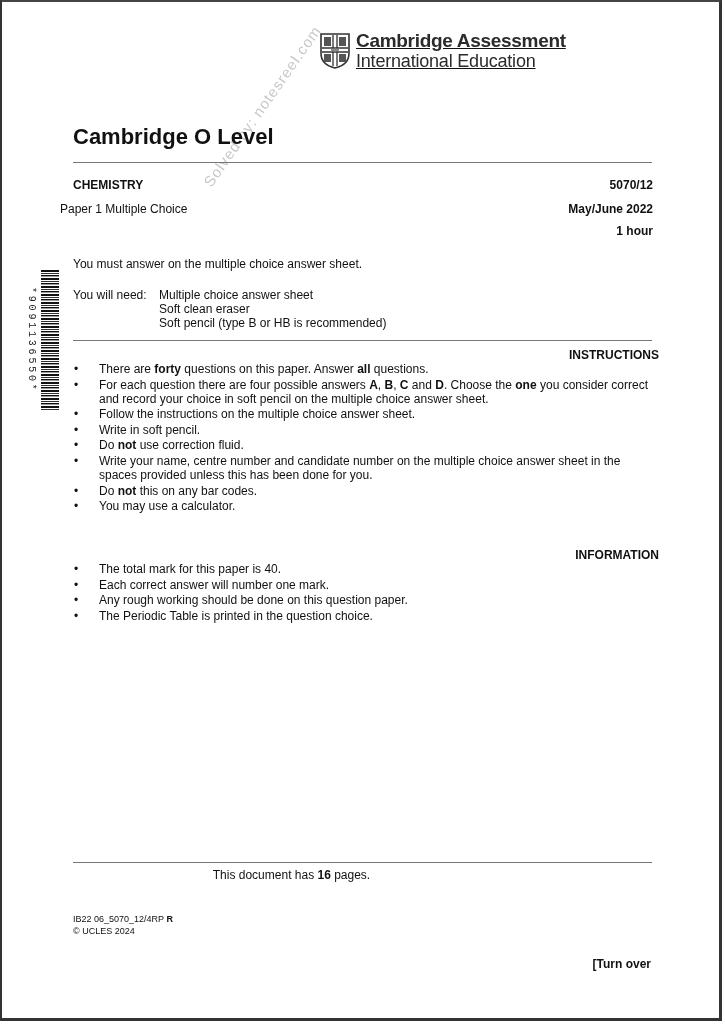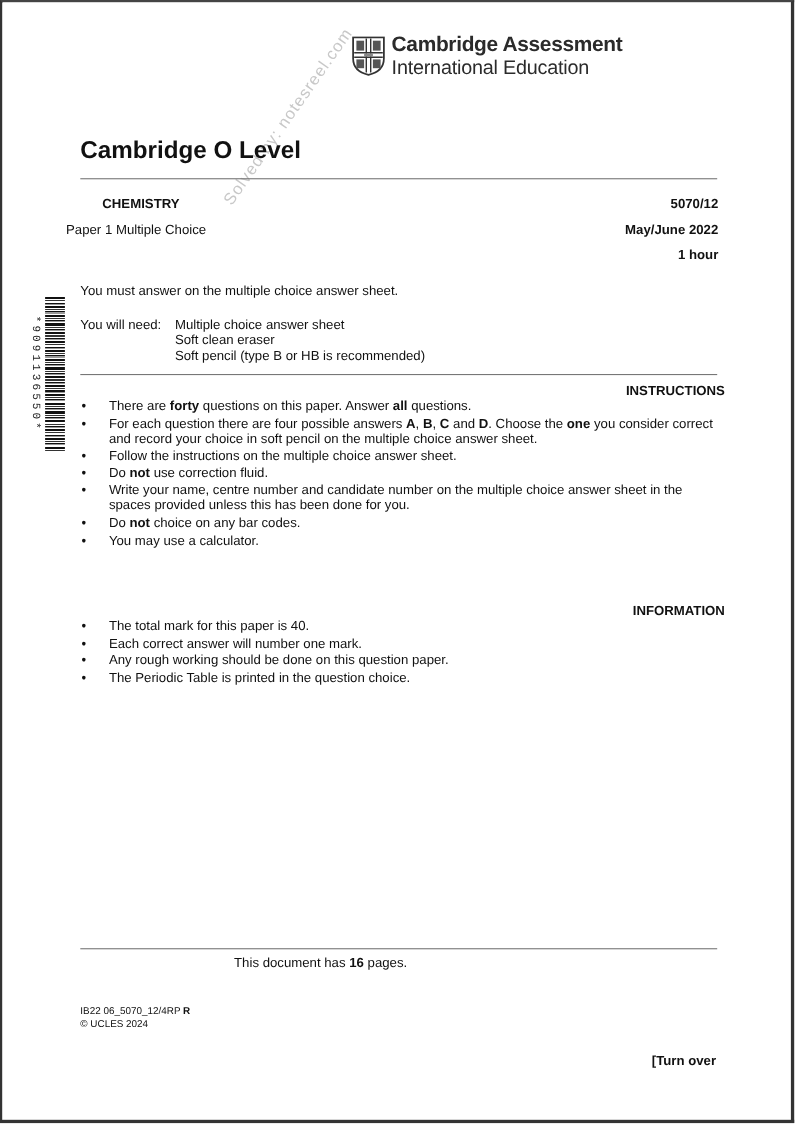--- a/index.html
+++ b/index.html
@@ -1,28 +1,28 @@
 <!DOCTYPE html>
 <html><head>
 <meta charset="utf-8">
 <style>
   html, body { margin:0; padding:0; }
   body { width:725px; height:1024px; background:#ffffff; position:relative; overflow:hidden;
          font-family:"Liberation Sans", sans-serif; color:#111; }
   .frame { position:absolute; left:0; top:0; width:722px; height:1021px;
            border-left:2px solid #333; border-top:2px solid #444; border-right:3px solid #333; border-bottom:3px solid #333; box-sizing:border-box; }
   .abs { position:absolute; }
-  .logo { left:320px; top:31px; display:flex; align-items:center; gap:6px; }
+  .logo { left:320px; top:31px; display:flex; align-items:center; gap:6px;text-decoration:underline; }
   .crest { width:30px; height:36px; }
   .logo-text { line-height:20px; }
   .logo-l1 { font-size:19px; font-weight:bold; color:#2b2b2b; letter-spacing:-0.3px; }
   .logo-l2 { font-size:18px; color:#2b2b2b; letter-spacing:-0.2px; }
   .title { left:73px; top:124px; font-size:22px; font-weight:bold; color:#111; }
   .rule { left:73px; width:579px; height:0; border-top:1.5px solid #777; }
-  .subject { left:73px; top:178px; font-size:12px; font-weight:bold;margin-left:20px; }
+  .subject { left:73px; top:178px; font-size:12px; font-weight:bold; }
   .code { right:72px; top:178px; font-size:12px; font-weight:bold; text-align:right; }
   .paper { left:60px; top:202px; font-size:12px; }
   .session { right:72px; top:202px; font-size:12px; font-weight:bold; text-align:right; }
   .duration { right:72px; top:224px; font-size:12px; font-weight:bold; text-align:right; }
   .t12 { font-size:12px; line-height:14px; }
   .need-label { left:73px; top:288px; }
   .need-list { left:159px; top:288px; }
   .section-h { font-size:12px; font-weight:bold;text-align:right; }
   ul.bul { list-style:none; margin:0; padding:0; }
   ul.bul li { position:relative; padding-left:26px; font-size:12px; line-height:14px; margin-bottom:1.6px; width:560px; }
@@ -78,23 +78,24 @@
 </div>
 
 <div class="abs rule" style="top:340px"></div>
 
 <div class="abs" style="left:73px; top:348px">
   <div class="section-h">INSTRUCTIONS</div>
   <ul class="bul" id="instr-list">
       <li><span>There are </span><b>forty</b><span> questions on this paper. Answer </span><b>all</b><span> questions.</span></li>
       <li><span>For each question there are four possible answers </span><b>A</b><span>, </span><b>B</b><span>, </span><b>C</b><span> and </span><b>D</b><span>. Choose the </span><b>one</b><span> you consider correct and record your choice in soft pencil on the multiple choice answer sheet.</span></li>
       <li><span>Follow the instructions on the multiple choice answer sheet.</span></li>
+      <li><span>Write in soft pencil.</span></li>
       <li><span>Do </span><b>not</b><span> use correction fluid.</span></li>
       <li><span>Write your name, centre number and candidate number on the multiple choice answer sheet in the spaces provided unless this has been done for you.</span></li>
-      <li><span>Do </span><b>not</b><span> choice on any bar codes.</span></li>
+      <li><span>Do </span><b>not</b><span> this on any bar codes.</span></li>
       <li><span>You may use a calculator.</span></li>
     </ul>
 </div>
 
 <div class="abs" style="left:73px; top:548px">
   <div class="section-h">INFORMATION</div>
   <ul class="bul">
     <li>The total mark for this paper is 40.</li>
     <li>Each correct answer will number one mark.</li>
     <li>Any rough working should be done on this question paper.</li>

